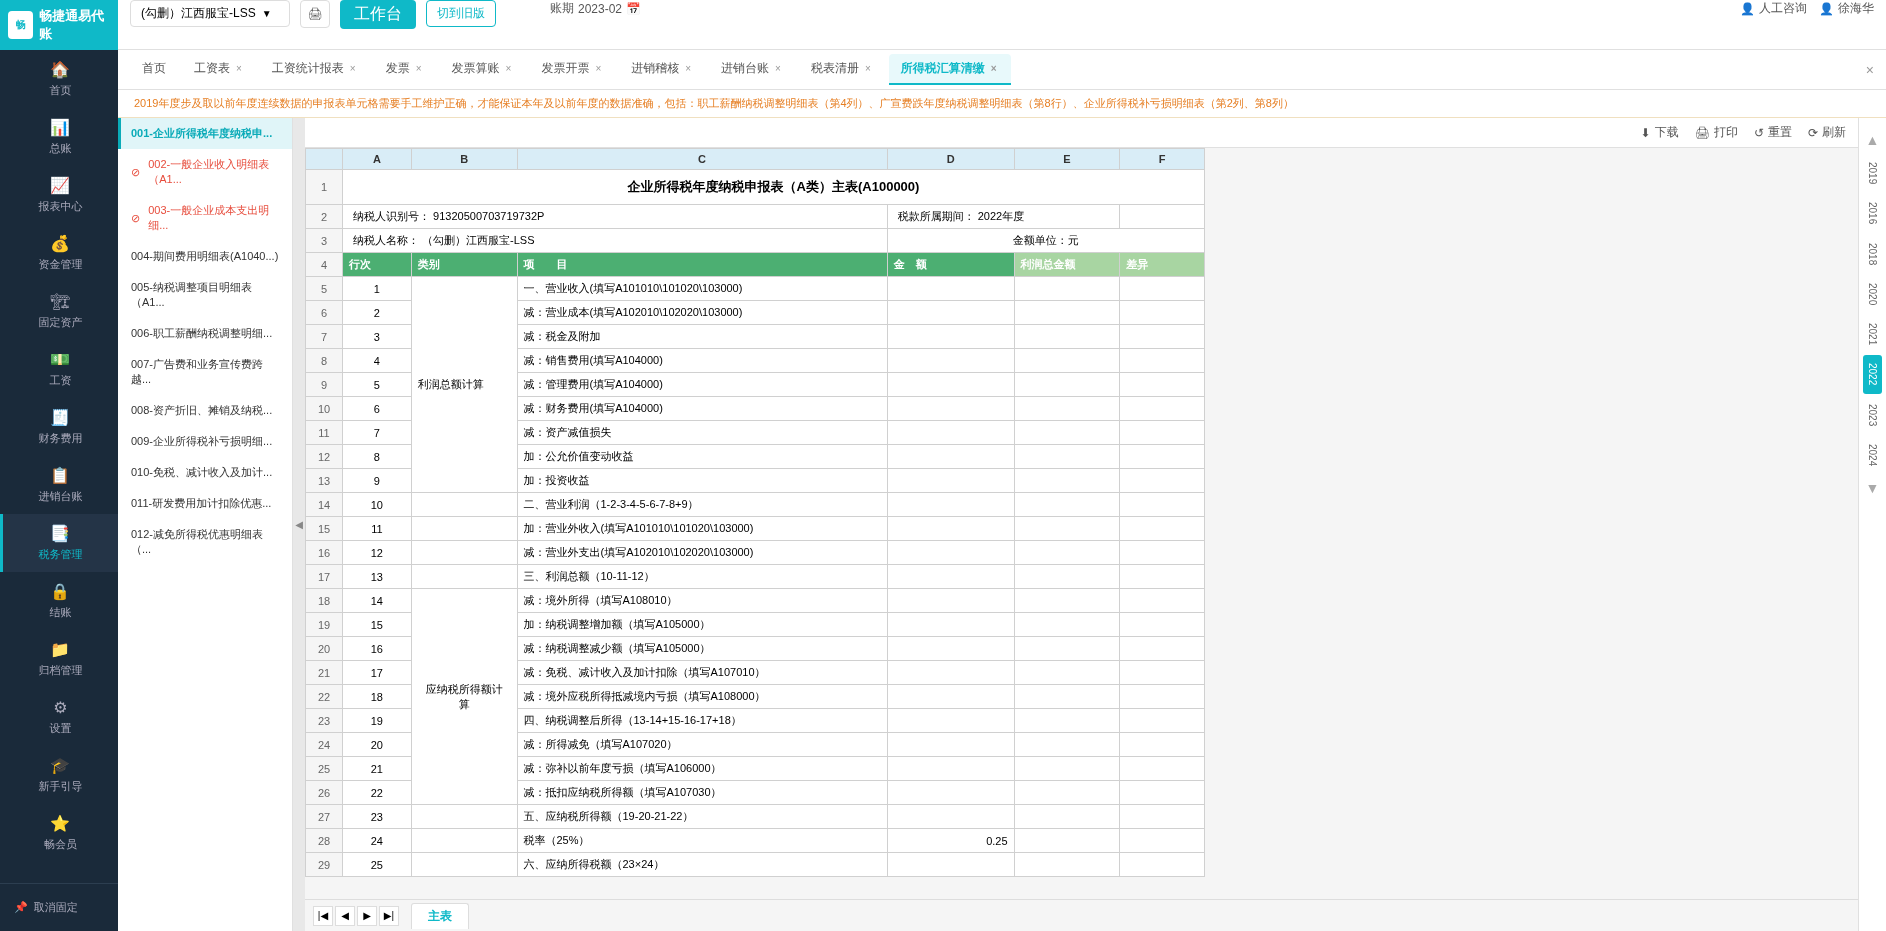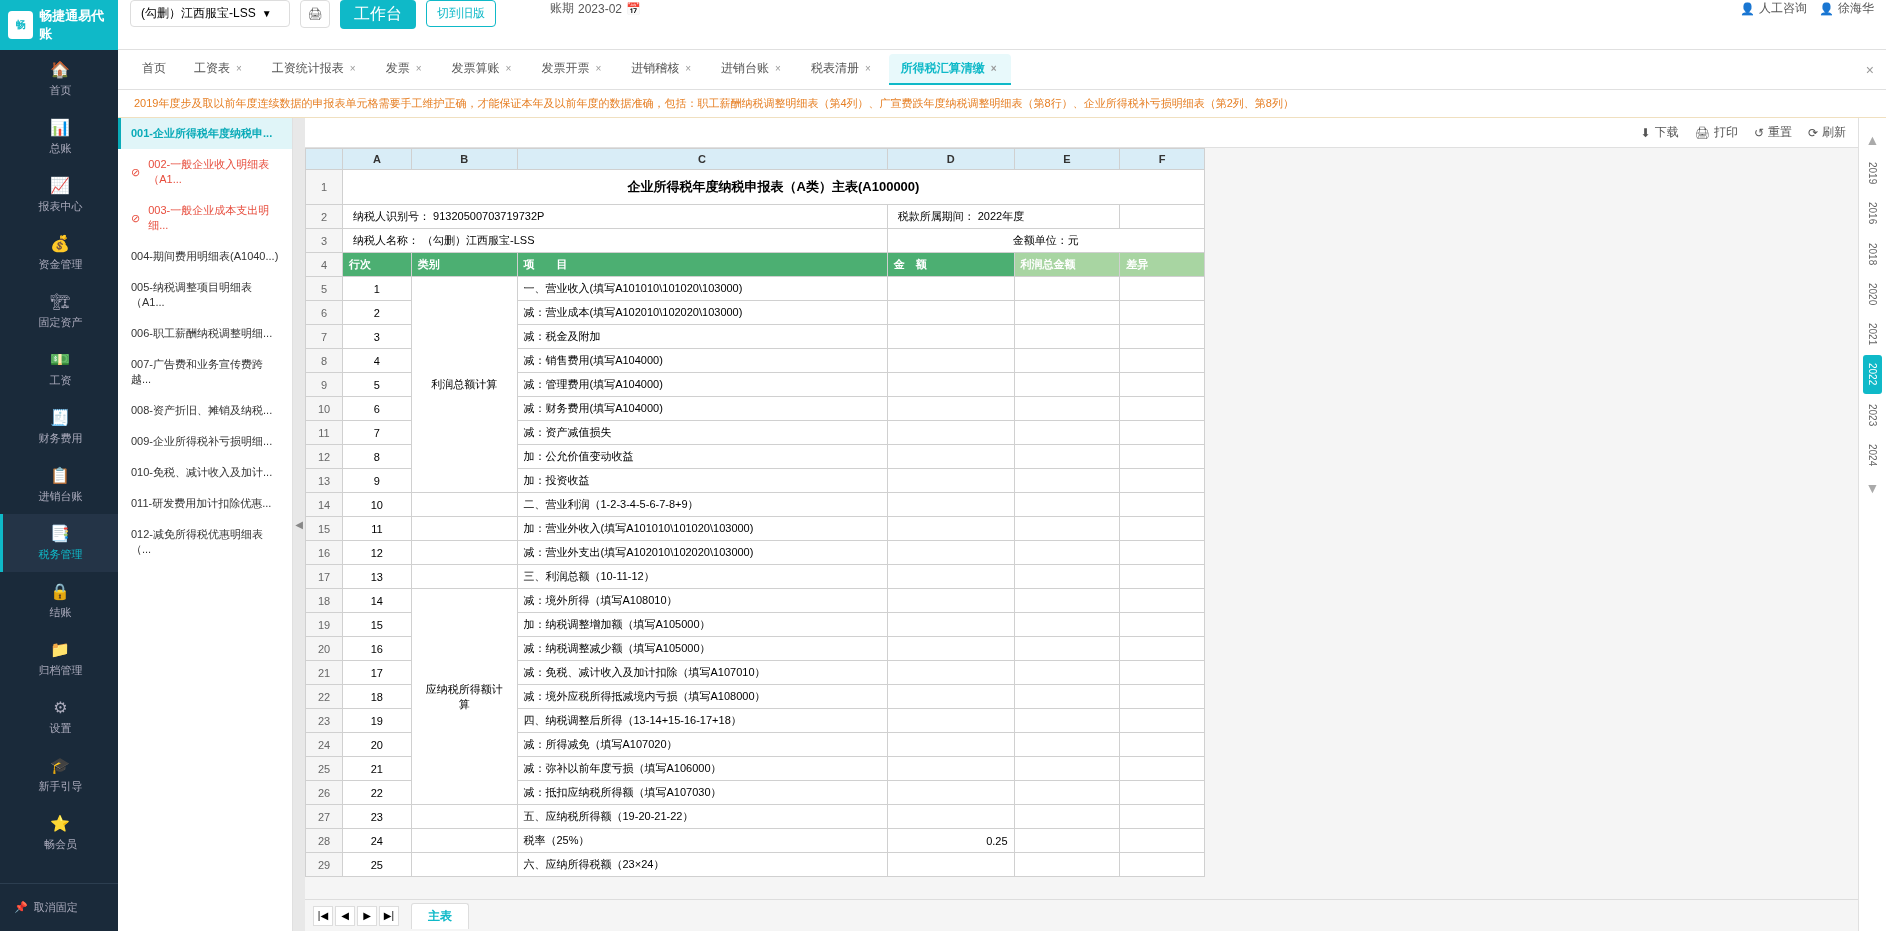--- a/index.html
+++ b/index.html
@@ -353,21 +353,21 @@
               <td class="green-header">类别</td>
               <td class="green-header">项　　目</td>
               <td class="green-header">金　额</td>
               <td class="light-green-header">利润总金额</td>
               <td class="light-green-header">差异</td>
             </tr>
 
             <tr>
               <td class="row-num">5</td>
               <td class="cell-center">1</td>
-              <td rowspan="9" style="text-align:center; vertical-align:middle;">利润总额计算</td>
+              <td rowspan="9" style="text-align:left; vertical-align:middle;">利润总额计算</td>
               <td>一、营业收入(填写A101010\101020\103000)</td>
               <td></td>
               <td></td>
               <td></td>
             </tr>
             <tr>
               <td class="row-num">6</td>
               <td class="cell-center">2</td>
               <td>减：营业成本(填写A102010\102020\103000)</td>
               <td></td>

